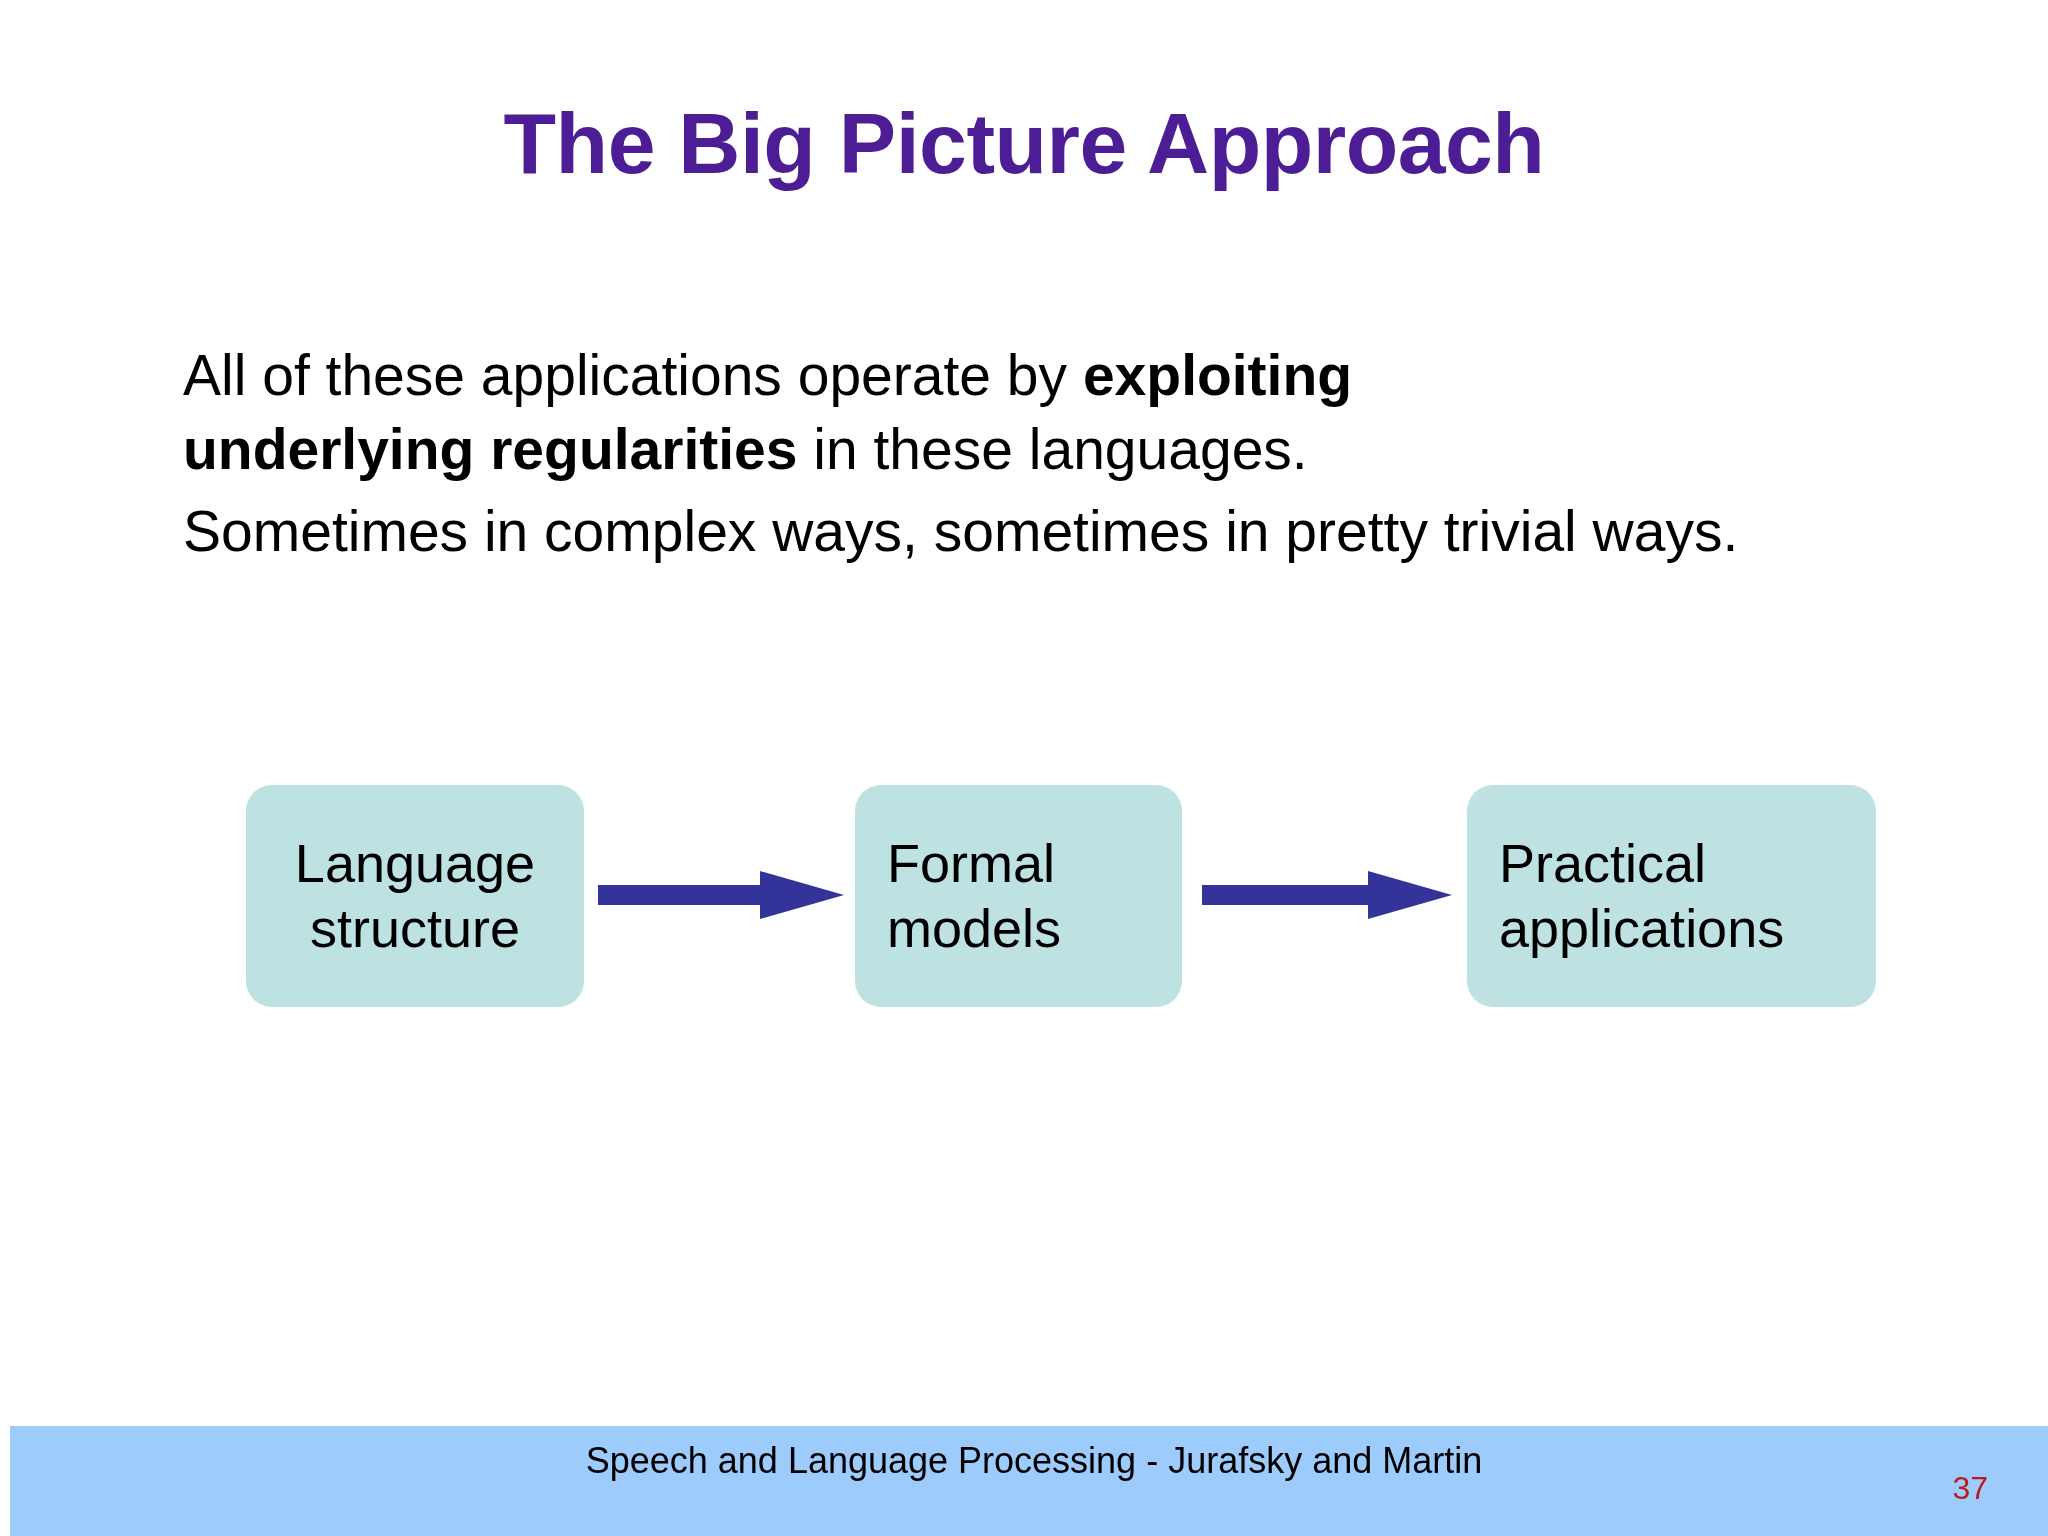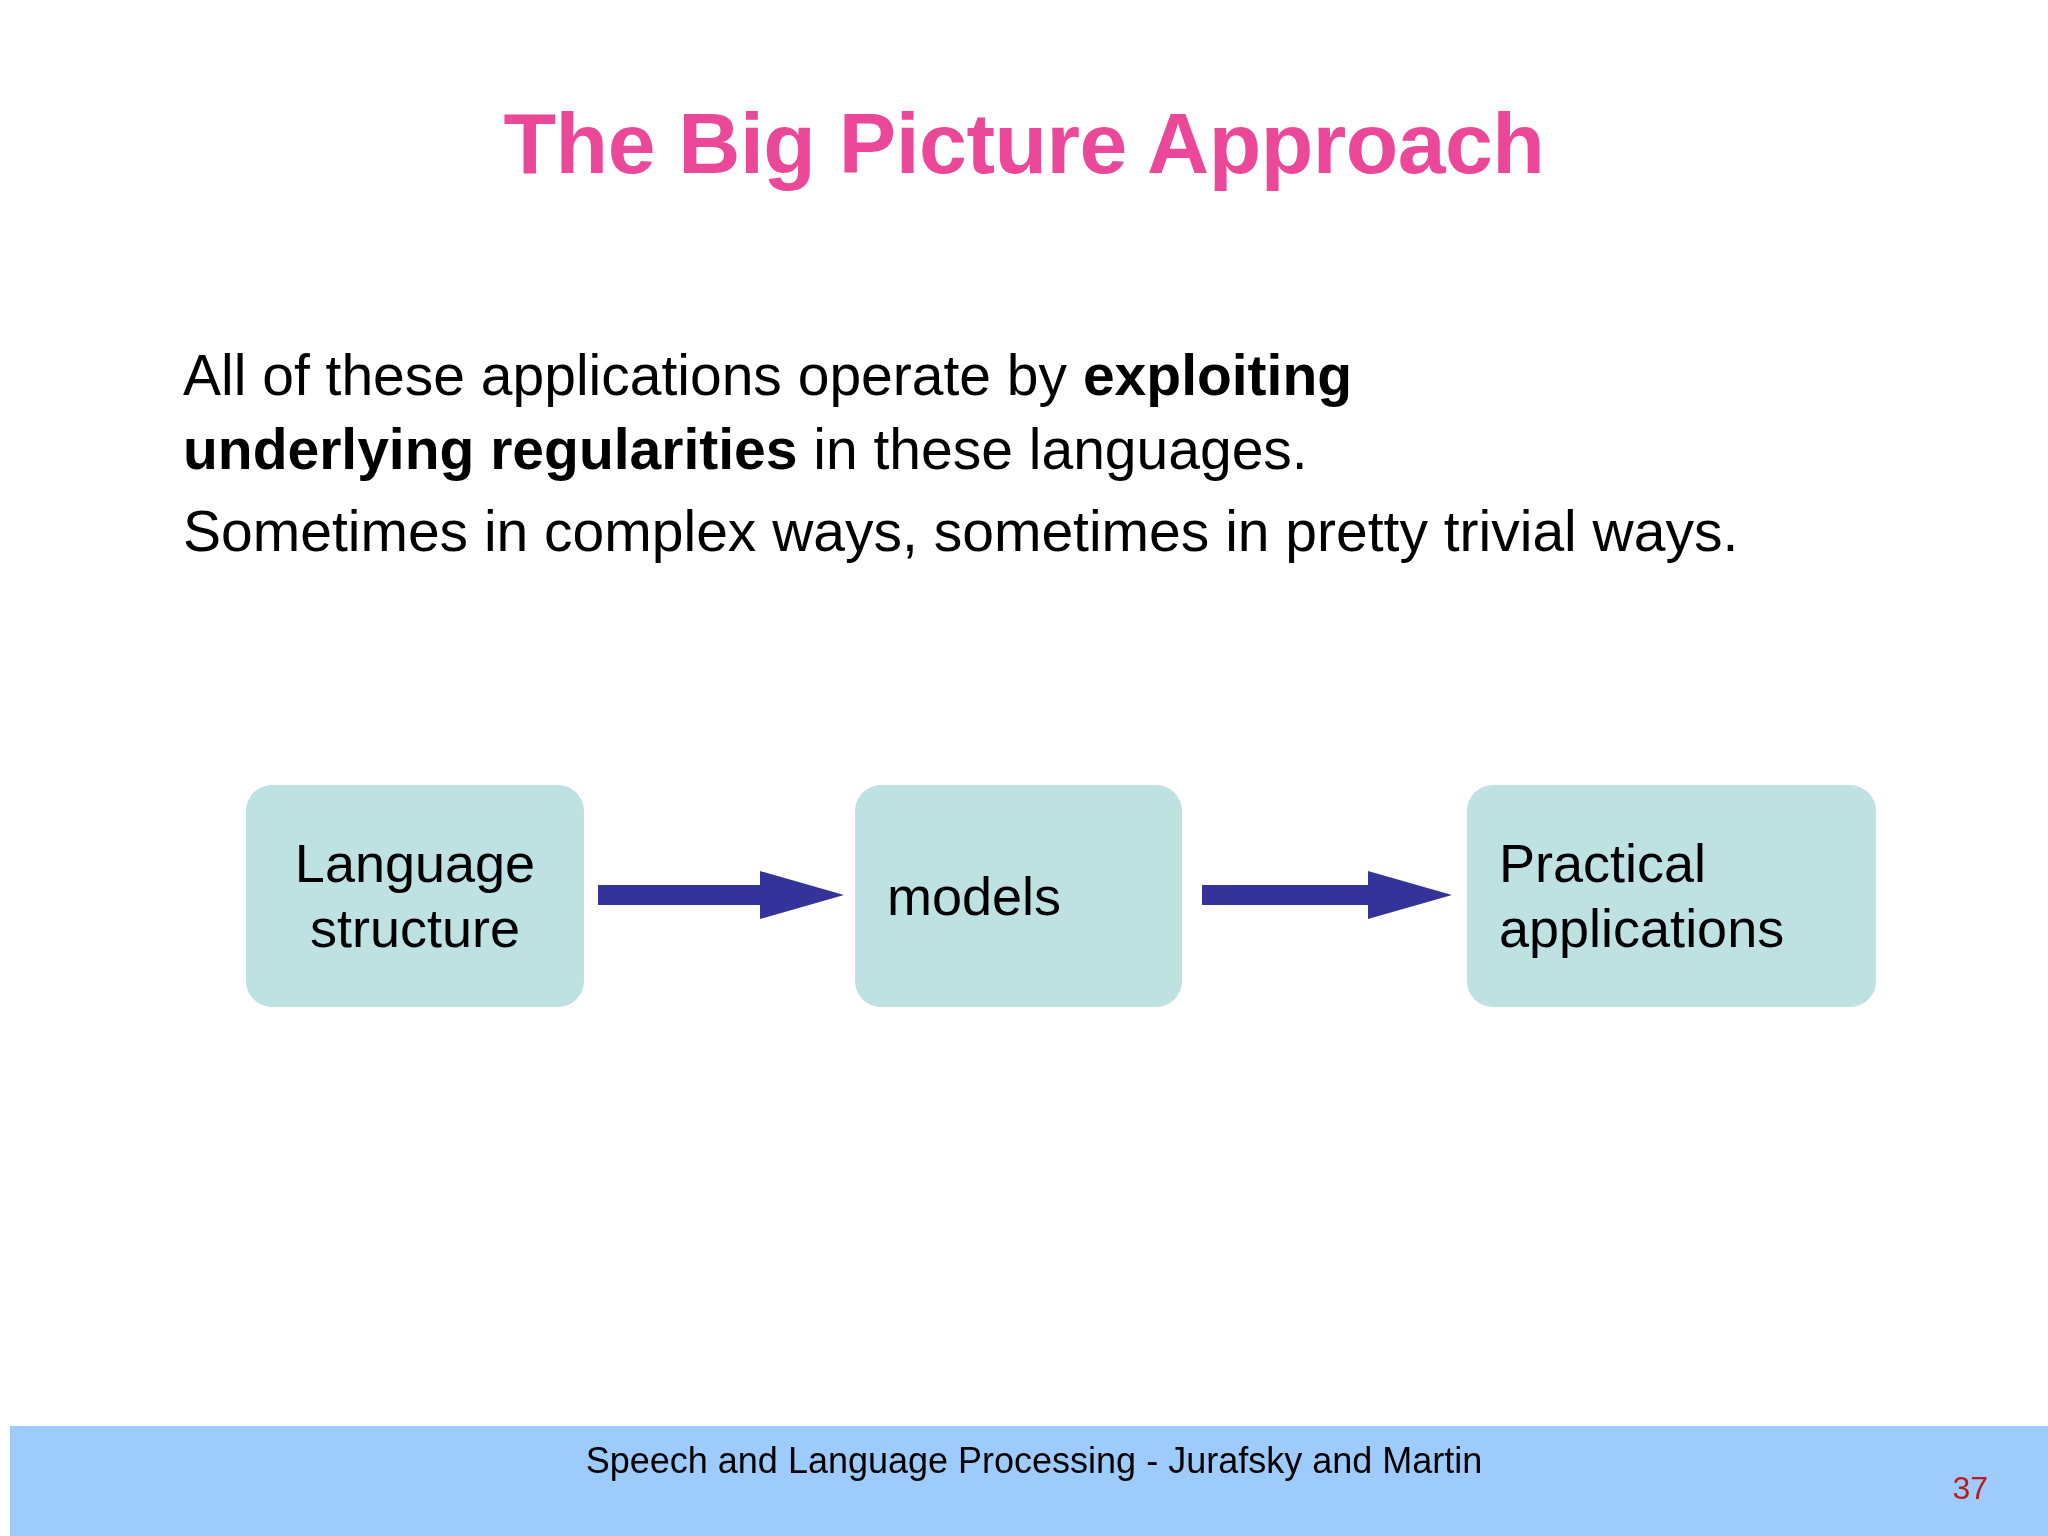--- a/index.html
+++ b/index.html
@@ -20,21 +20,21 @@
 
   
   #slide-title {
     position: absolute;
     left: 0;
     top: 98px;
     width: 2048px;
     text-align: center;
     font-size: 86px;
     font-weight: bold;
-    color: #ec4899;
+    color: #4c1d95;
     letter-spacing: -0.5px;
     line-height: 1.05;
     white-space: nowrap;
   }
 
   
   #body-text {
     position: absolute;
     left: 183px;
     top: 338px;
@@ -148,20 +148,21 @@
     </div>
 
     <div class="flow-arrow" id="flow-arrow-0">
       <svg viewBox="0 0 246 52" preserveAspectRatio="none" aria-hidden="true">
         <polygon points="0,16 162,16 162,2 246,26 162,50 162,36 0,36" fill="#33339a"></polygon>
       </svg>
     </div>
 
     <div class="flow-box" id="flow-box-1">
       <div class="flow-box-label">
+        <div>Formal</div>
         <div>models</div>
       </div>
     </div>
 
     <div class="flow-arrow" id="flow-arrow-1">
       <svg viewBox="0 0 250 52" preserveAspectRatio="none" aria-hidden="true">
         <polygon points="0,16 166,16 166,2 250,26 166,50 166,36 0,36" fill="#33339a"></polygon>
       </svg>
     </div>
 

